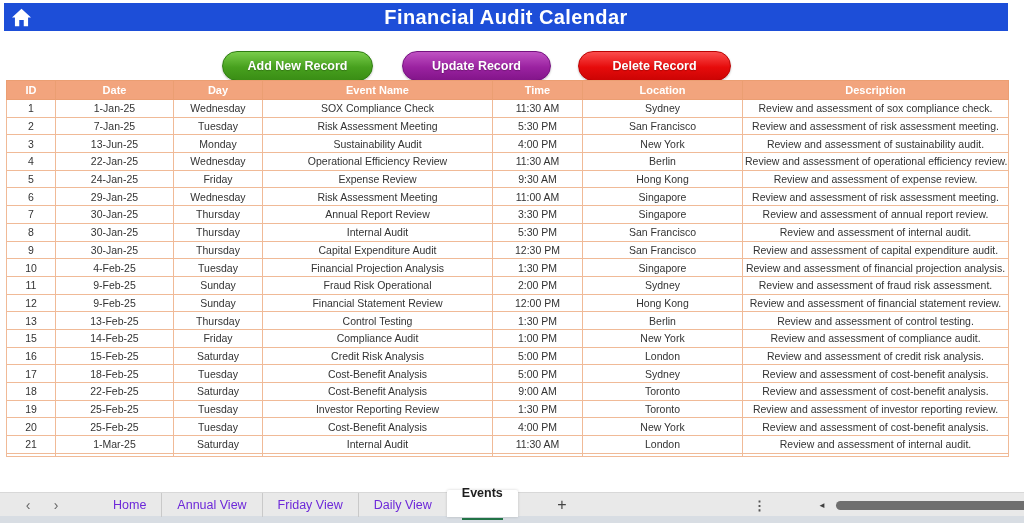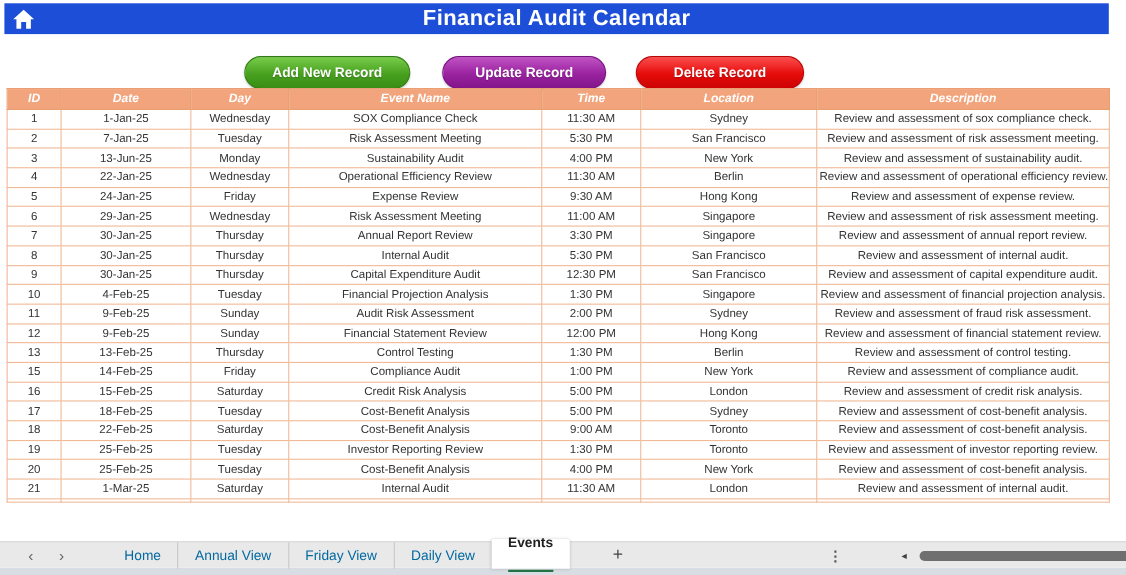--- a/index.html
+++ b/index.html
@@ -20,33 +20,33 @@
          display:flex; align-items:center; justify-content:center; cursor:pointer;
          text-shadow:0 1px 1px rgba(0,0,0,0.25); box-shadow:0 1px 2px rgba(0,0,0,0.25);margin-top:12px; }
   .btn-0 { left:222px; width:151px; background:linear-gradient(#79cd4b,#47a01e 55%,#3a8d15); border:1px solid #2f7d12; }
   .btn-1 { left:402px; width:149px; background:linear-gradient(#c052c3,#9a22a0 55%,#83158a); border:1px solid #751280; }
   .btn-2 { left:578px; width:153px; background:linear-gradient(#fb4d4d,#e60b0b 55%,#cc0404); border:1px solid #bb0303; }
 
   
   .tablewrap { position:absolute; left:6px; top:80px; width:1002px; }
   table { border-collapse:collapse; table-layout:fixed; width:1002px; }
   th { background:#F2A47D; color:#fff; font-weight:bold; font-size:11px; height:19px;
-       border:1px solid #eb9e72; padding:0 2px;font-style:italic; }
+       border:1px solid #eb9e72; padding:0 2px; }
   td { height:17.7px; text-align:center; font-size:10.5px; color:#333;
        border:1px solid #f0ba97; padding:0 2px; white-space:nowrap; overflow:hidden; }
   tr.partial td { height:3px; border-top:1px solid #f0ba97; }
 
   
   .sheetbar { position:absolute; left:0; top:492px; width:1024px; height:24px;
               background:#E9E9E9; border-top:1px solid #d8d8d8; display:flex; align-items:center; z-index:5; }
   .nav-arrow { color:#666; font-size:14px; line-height:1; width:28px; text-align:center; cursor:pointer;
                background:none; border:none; padding:0; font-family:"Liberation Sans", sans-serif; }
   .nav-arrow:first-child { margin-left:14px; }
   .tabs { margin-left:28px; display:flex; align-items:stretch; height:24px; }
-  .tab { padding:0 15px; display:flex; align-items:center; font-size:12.5px; color:#0369a1;
+  .tab { padding:0 15px; display:flex; align-items:center; font-size:12.5px; color:#6d28d9;
          cursor:pointer; position:relative; }
   .tab + .tab { border-left:1px solid #c9c9c9; }
   .tab.active { background:#fff; font-weight:bold; color:#1e1e1e; height:27px; margin-top:-3px;
                 border-left:none !important; border-radius:2px 2px 0 0; z-index:6;
                 box-shadow:0 0 3px rgba(0,0,0,0.18); }
   .tab.active .tab-label { border-bottom:2px solid #217346; padding-bottom:18px; }
   .add-tab { margin-left:22px; width:44px; text-align:center; font-size:16px; color:#444; cursor:pointer;
              background:none; border:none; font-family:"Liberation Sans", sans-serif; }
   .kebab { position:absolute; left:753px; top:0; height:24px; display:flex; align-items:center;
            color:#555; font-size:13px; font-weight:bold; cursor:pointer; }
@@ -187,21 +187,21 @@
             <td>Tuesday</td>
             <td>Financial Projection Analysis</td>
             <td>1:30 PM</td>
             <td>Singapore</td>
             <td>Review and assessment of financial projection analysis.</td>
           </tr>
           <tr>
             <td>11</td>
             <td>9-Feb-25</td>
             <td>Sunday</td>
-            <td>Audit Risk Assessment</td>
+            <td>Fraud Risk Operational</td>
             <td>2:00 PM</td>
             <td>Sydney</td>
             <td>Review and assessment of fraud risk assessment.</td>
           </tr>
           <tr>
             <td>12</td>
             <td>9-Feb-25</td>
             <td>Sunday</td>
             <td>Financial Statement Review</td>
             <td>12:00 PM</td>

